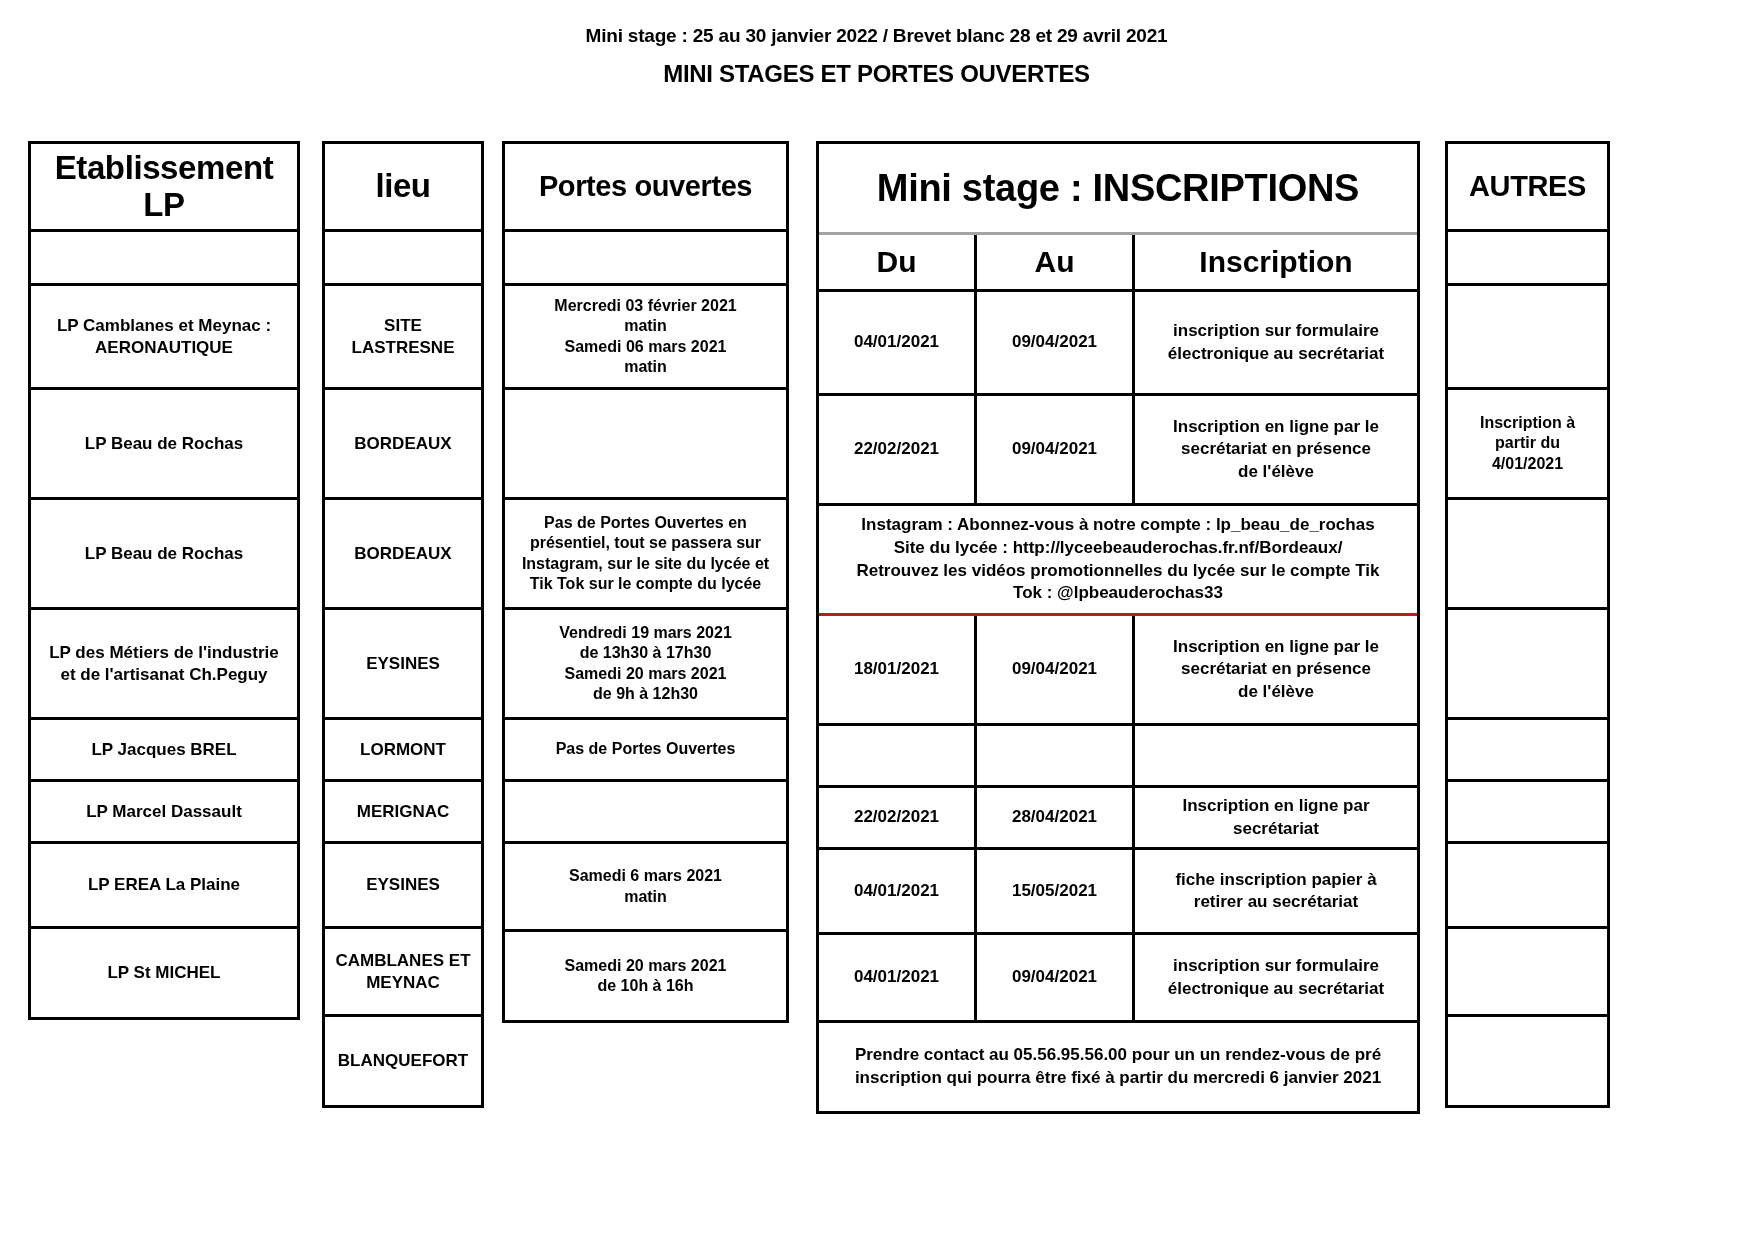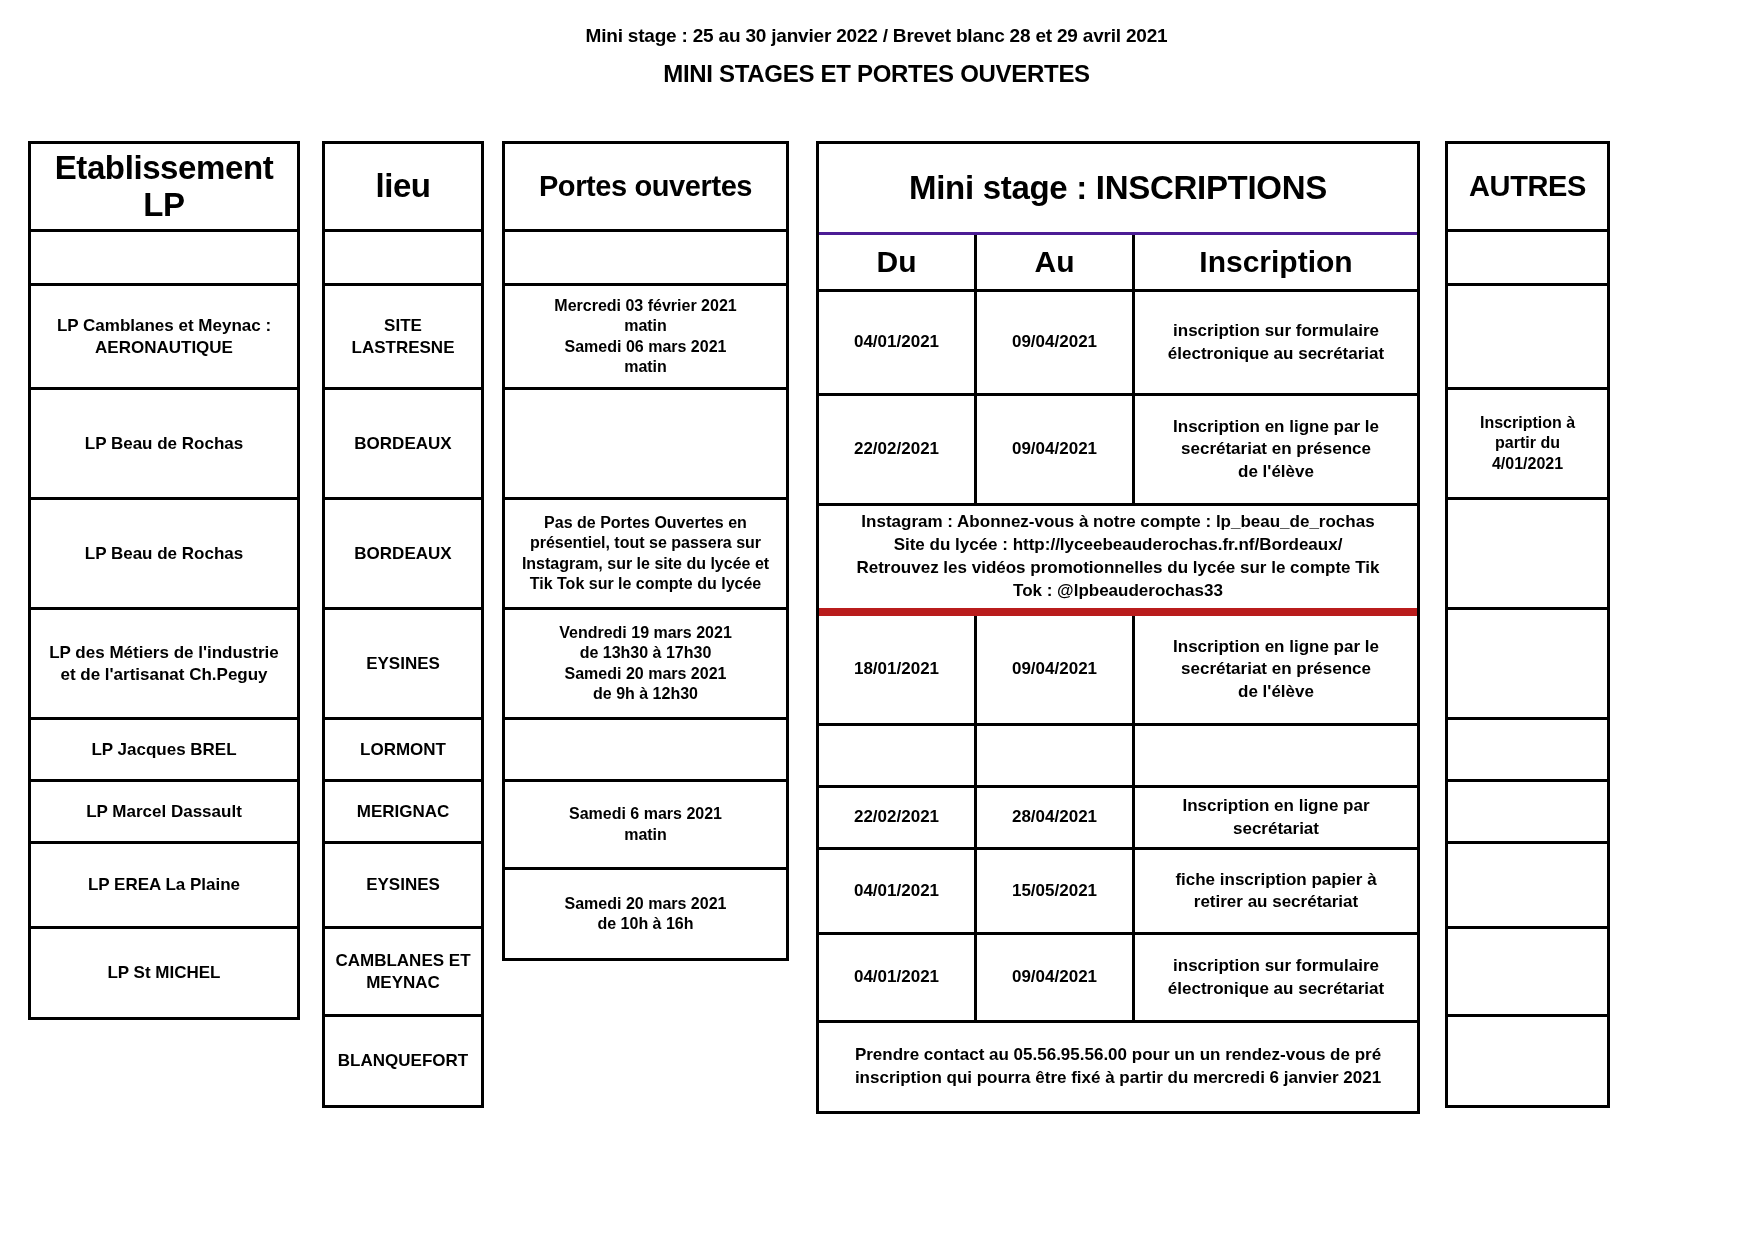--- a/index.html
+++ b/index.html
@@ -85,25 +85,25 @@
     line-height: 1.1;
     letter-spacing: -0.4px;
   }
   .cell.head-sm { font-size: 29px; }
 
   .cell.small { font-size: 16px; }
 
   
   .mini-head {
     height: 88px;
-    border-bottom: 3px solid #4c1d95;
-    display: flex;
-    align-items: center;
-    justify-content: center;
-    font-size: 33px;
+    border-bottom: 3px solid #a3a3a3;
+    display: flex;
+    align-items: center;
+    justify-content: center;
+    font-size: 38px;
     font-weight: bold;
     letter-spacing: -0.3px;
   }
   .mini-subhead {
     display: flex;
     border-bottom: 3px solid #000;
     height: 54px;
   }
   .mini-subhead > div {
     display: flex;
@@ -136,21 +136,21 @@
 
   .mini-span {
     display: flex;
     align-items: center;
     justify-content: center;
     text-align: center;
     padding: 4px 14px;
     font-size: 17px;
     font-weight: bold;
     line-height: 1.34;
-    border-bottom: 8px solid #b91c1c;
+    border-bottom: 3px solid #b91c1c;
     box-sizing: border-box;
   }
   .mini-span:last-child { border-bottom: none; }
 
   .ml { white-space: pre-line; }
 </style>
 </head>
 <body>
 
 <div class="page">
@@ -200,20 +200,21 @@
 matin</div>
       <div class="cell small ml" style="height:110px;"></div>
       <div class="cell small ml" style="height:110px;">Pas de Portes Ouvertes en
 présentiel, tout se passera sur
 Instagram, sur le site du lycée et
 Tik Tok sur le compte du lycée</div>
       <div class="cell small ml" style="height:110px;">Vendredi 19 mars 2021
 de 13h30 à 17h30
 Samedi 20 mars 2021
 de 9h à 12h30</div>
+      <div class="cell small ml" style="height:62px;">Pas de Portes Ouvertes</div>
       <div class="cell small ml" style="height:62px;"></div>
       <div class="cell small ml" style="height:88px;">Samedi 6 mars 2021
 matin</div>
       <div class="cell small ml" style="height:88px;">Samedi 20 mars 2021
 de 10h à 16h</div>
     </div>
 
     <div class="col-block col-mini">
       <div class="mini-head">Mini stage : INSCRIPTIONS</div>
 

